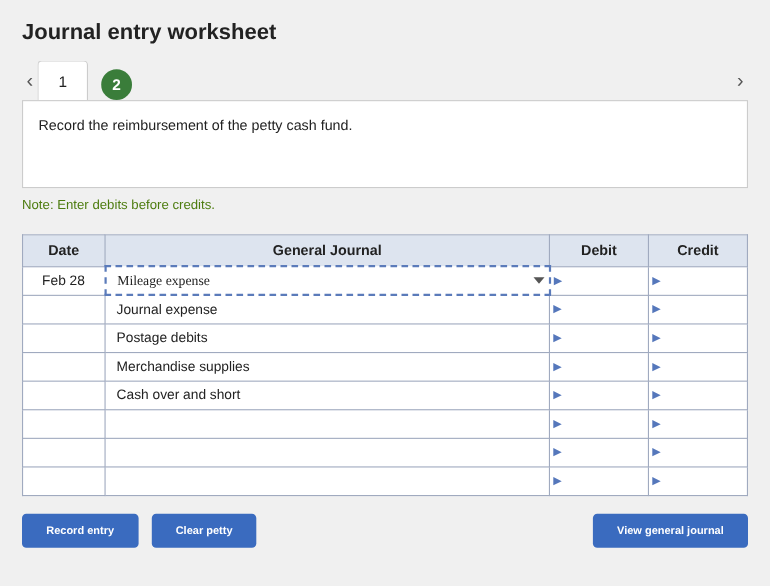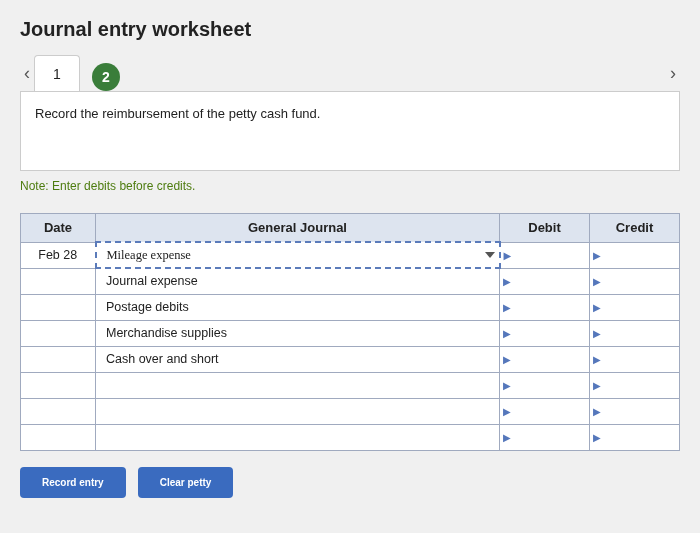--- a/index.html
+++ b/index.html
@@ -263,13 +263,14 @@
         <td class="credit-cell" style="position: relative;">
           <span style="color: rgb(85, 119, 187); font-size: 10px; position: absolute; left: 3px; top: 50%; transform: translateY(-50%);">▶</span>
         </td>
       </tr>
     </tbody>
 </table>
 
 <div class="footer-buttons">
   <button class="btn">Record entry</button>
   <button class="btn">Clear petty</button>
+  <button class="btn btn-right">View general journal</button>
 </div>
 
 </body></html>

